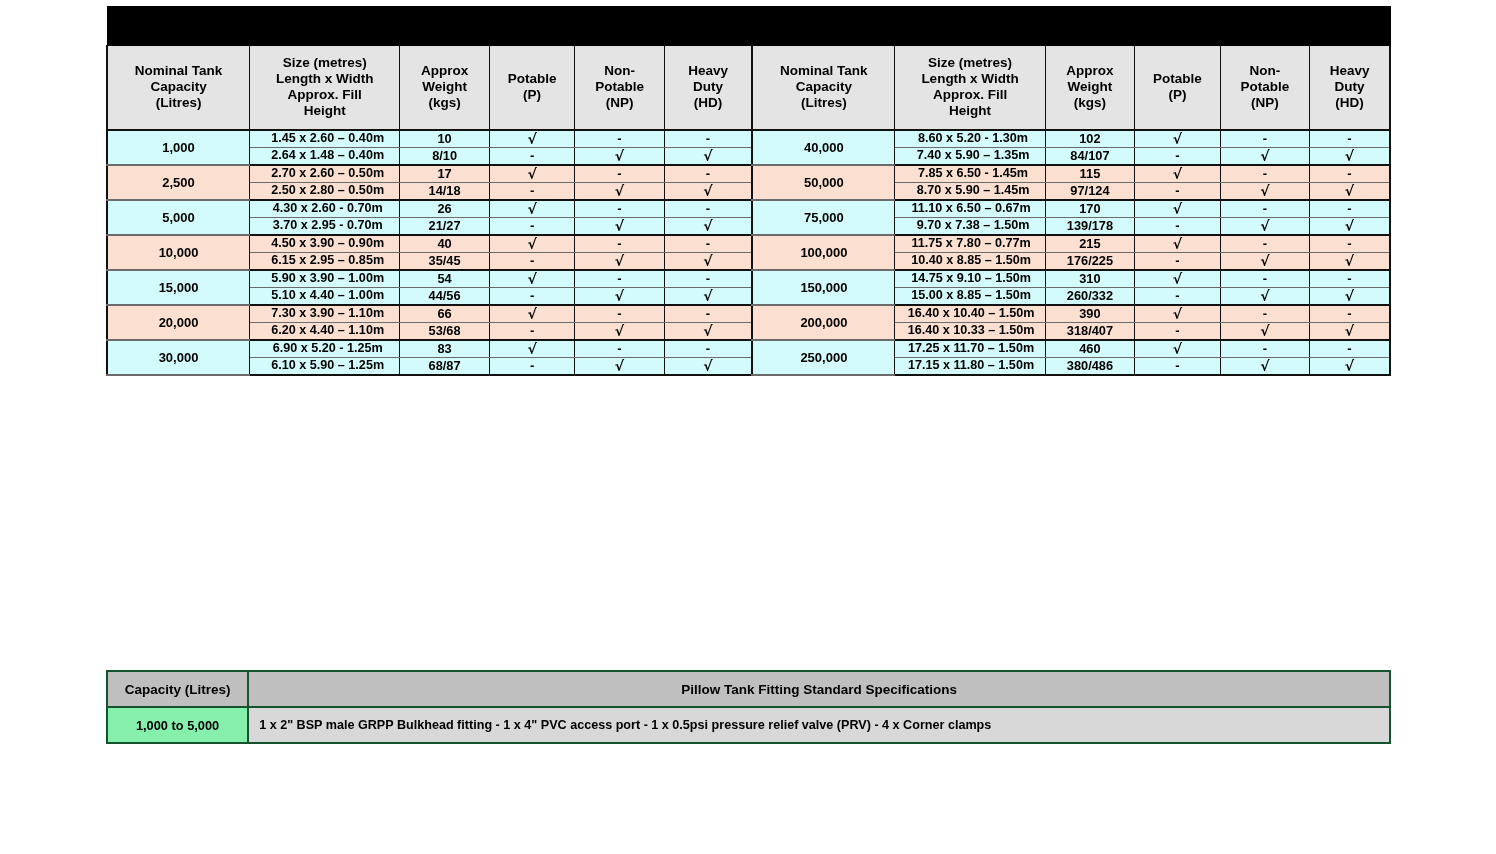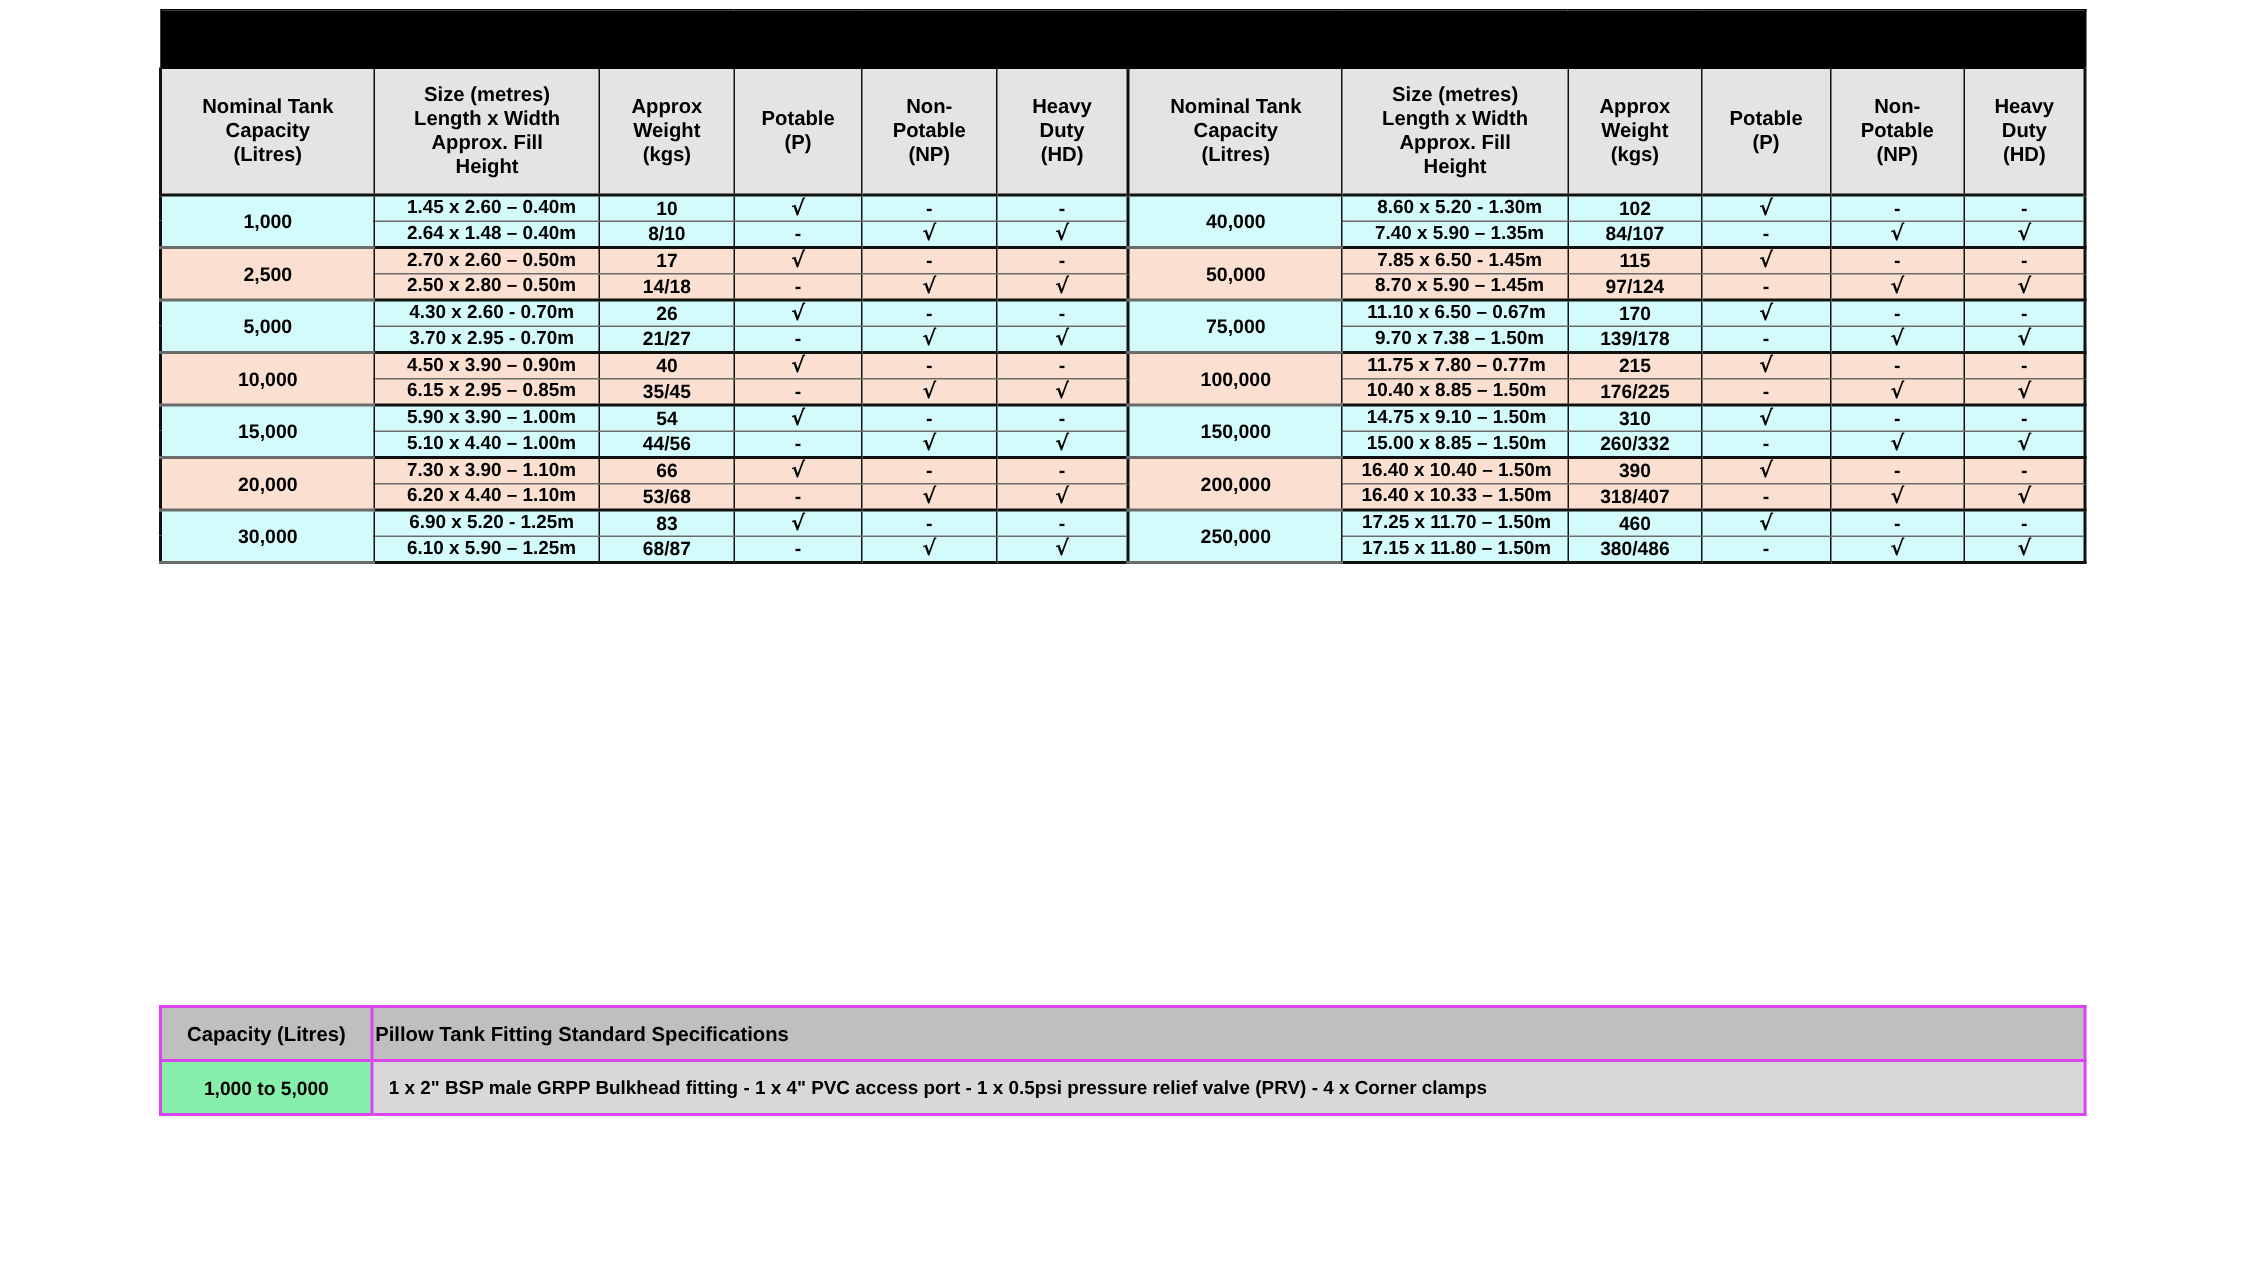--- a/index.html
+++ b/index.html
@@ -107,34 +107,35 @@
     top: 670px;
     width: 1285px;
   }
 
   table.spec {
     border-collapse: collapse;
     width: 100%;
     table-layout: fixed;
   }
   table.spec td {
-    border: 2px solid #d946ef;
+    border: 2px solid #14532d;
     font-weight: bold;
     color: #000000;
     vertical-align: middle;
   }
   .spec-hdr-cap {
     background: #bfbfbf;
     font-size: 13.5px;
     text-align: center;
     height: 36px;
   }
   .spec-hdr-title {
     background: #bfbfbf;
     font-size: 13.5px;
+    text-align: center;
     height: 36px;
   }
   .spec-cap {
     background: #86efac;
     font-size: 12.8px;
     text-align: center;
     height: 36px;
   }
   .spec-body {
     background: #d8d8d8;

